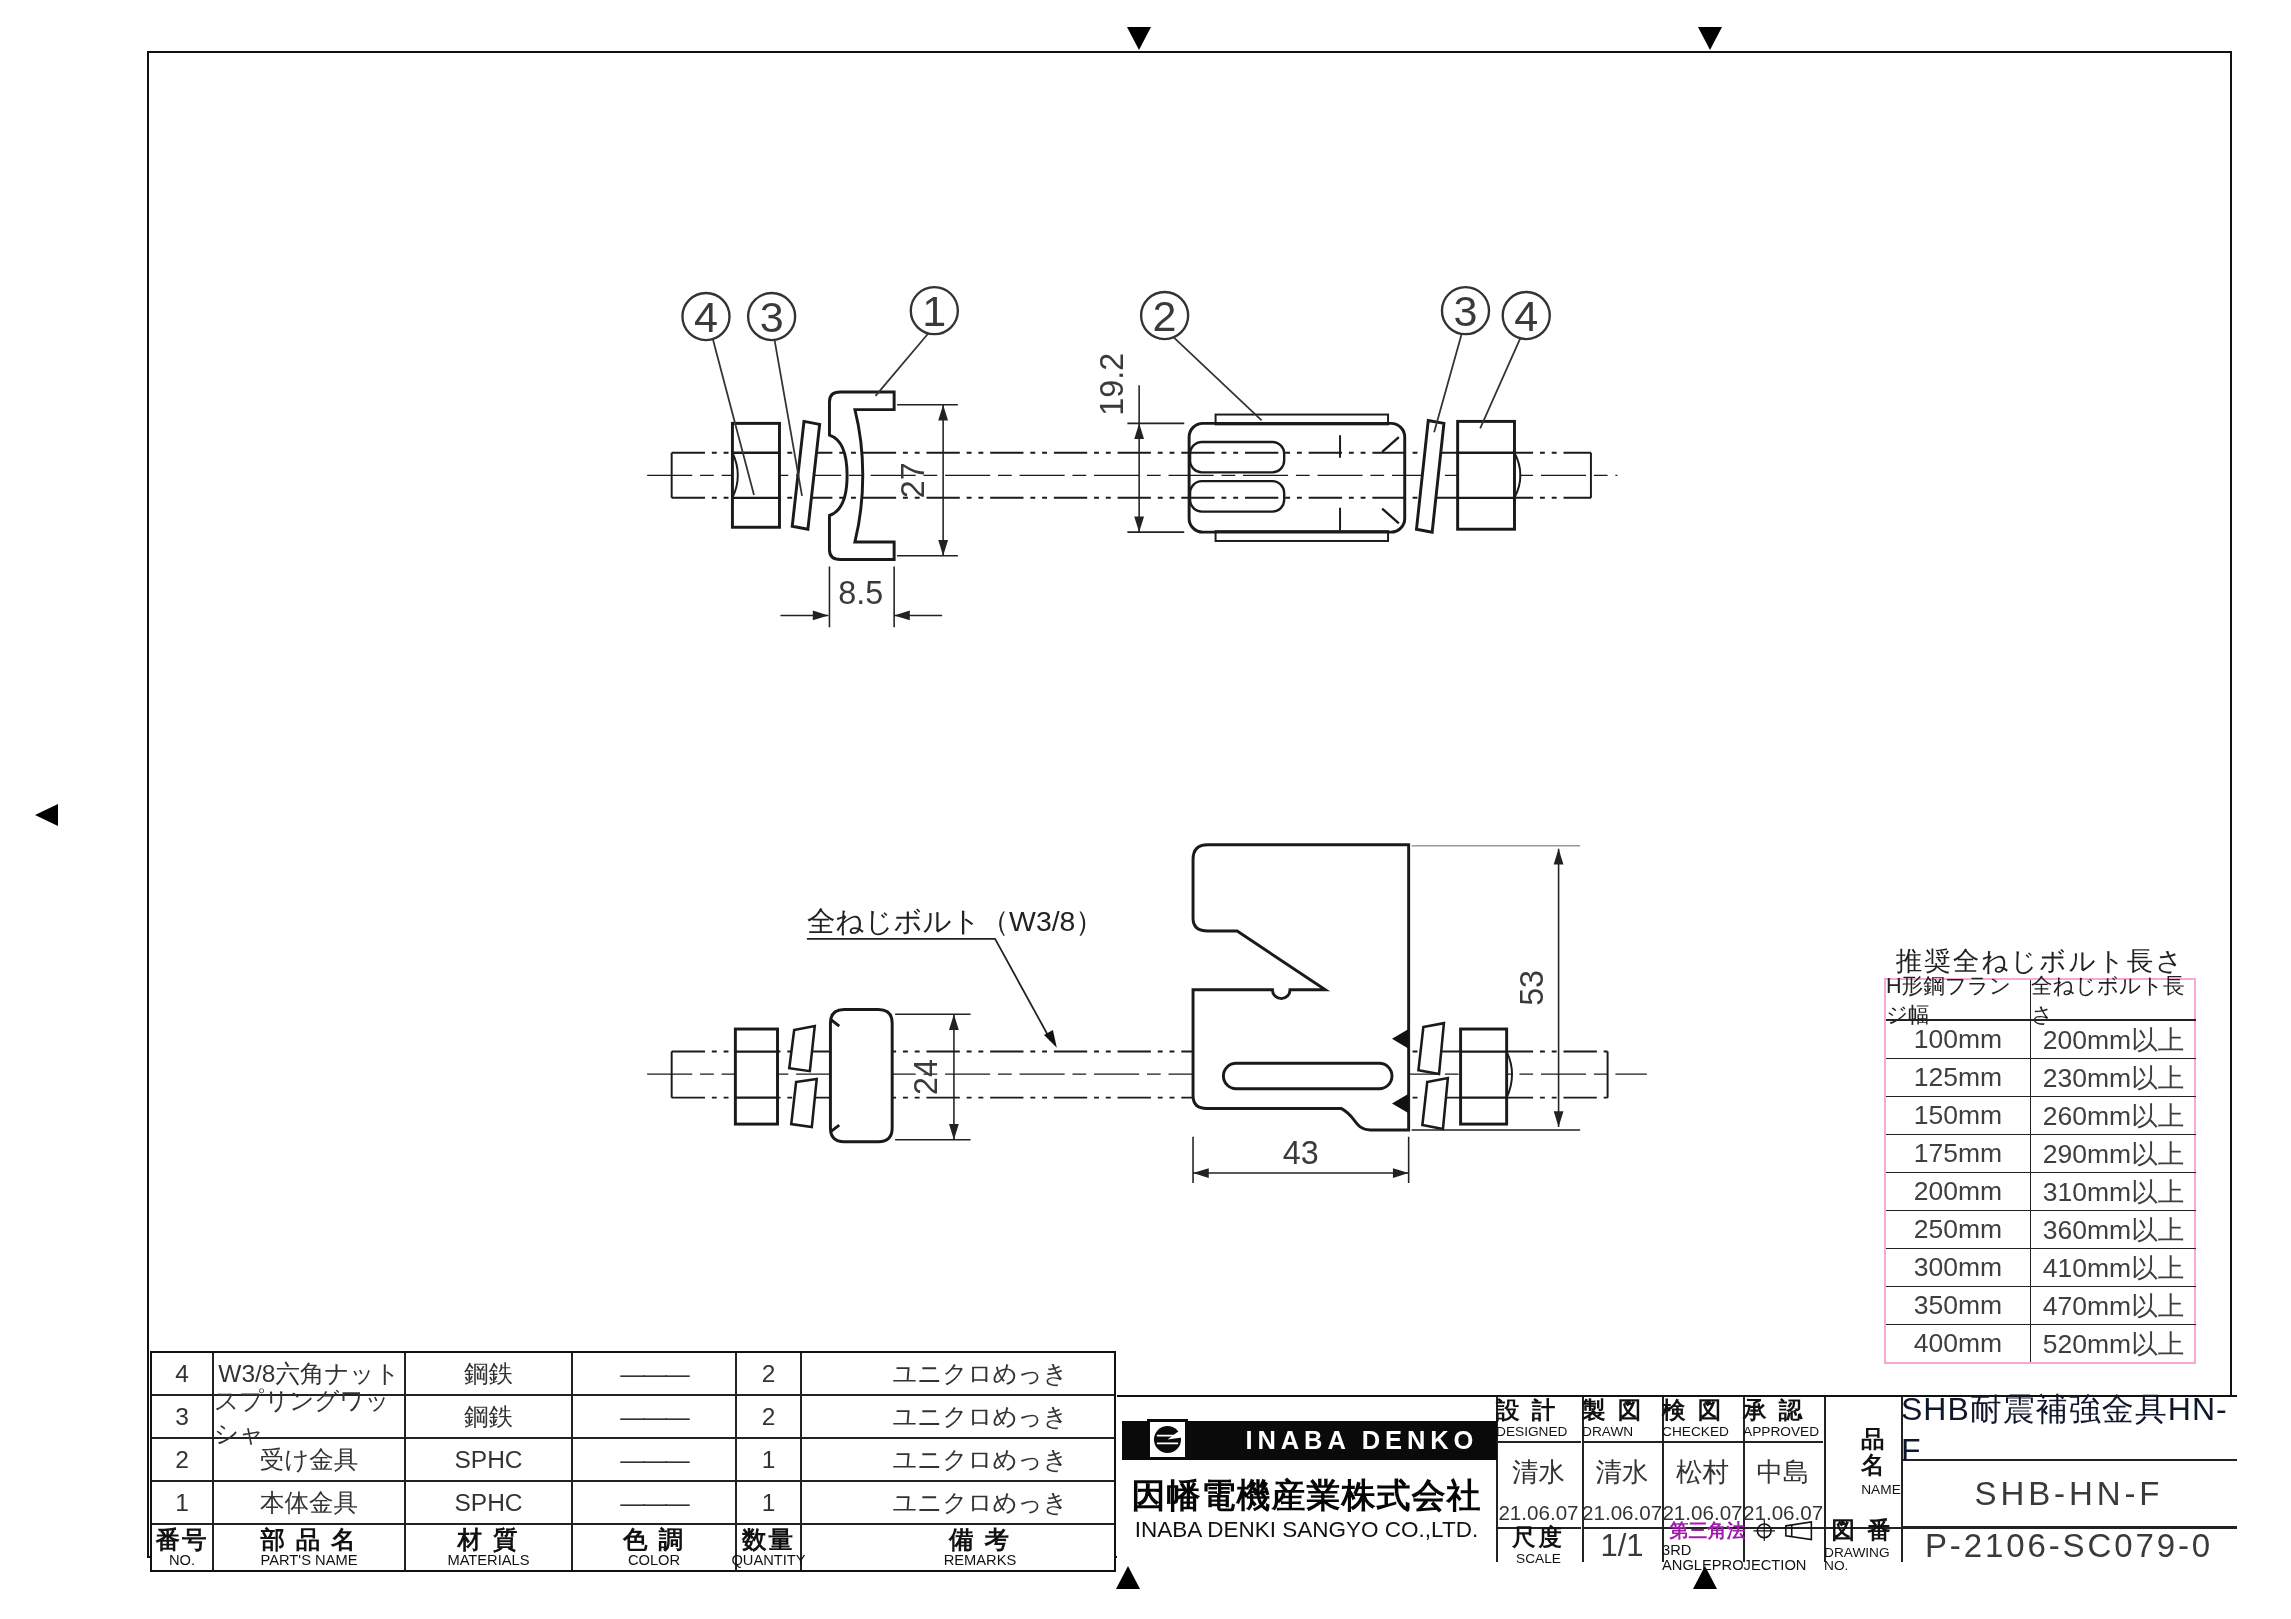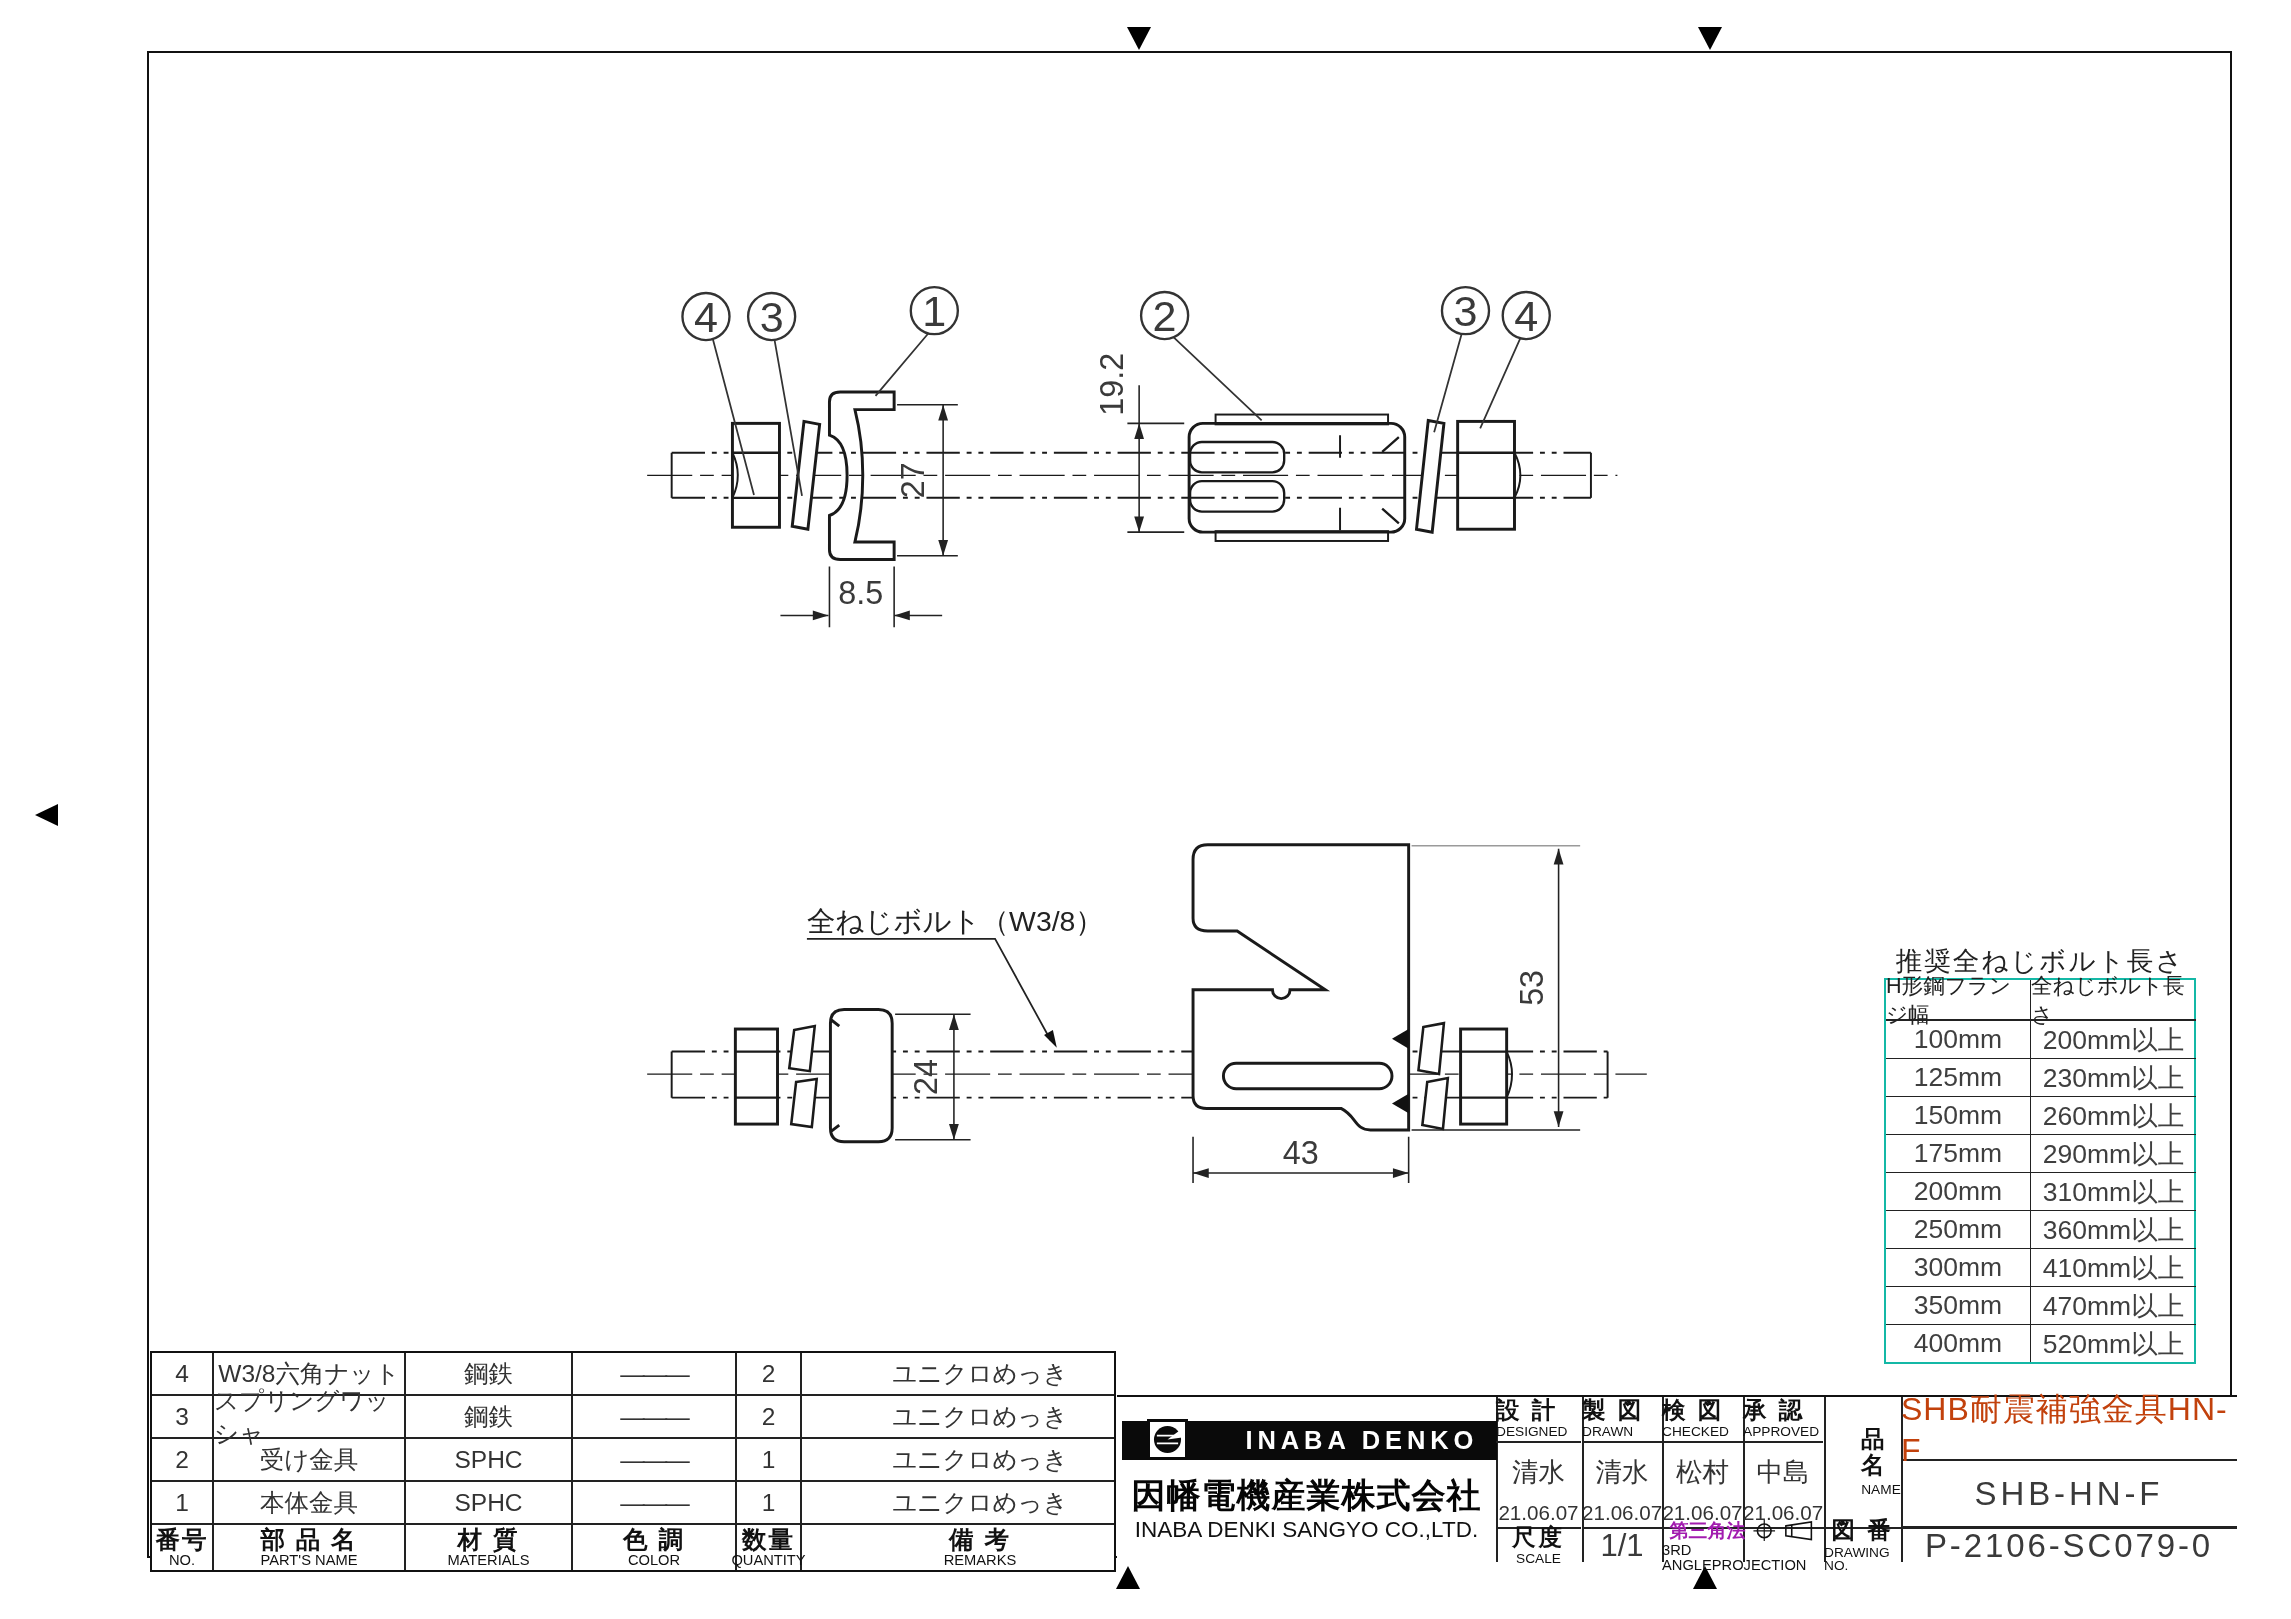--- a/index.html
+++ b/index.html
@@ -11,21 +11,21 @@
   .mark.down{border-left:12.7px solid transparent;border-right:12.7px solid transparent;border-top:23.5px solid #000;}
   .mark.up{border-left:12.7px solid transparent;border-right:12.7px solid transparent;border-bottom:23.5px solid #000;}
   .mark.left{border-top:11.8px solid transparent;border-bottom:11.8px solid transparent;border-right:23.5px solid #000;}
   svg text{font-family:"Liberation Sans","DejaVu Sans",sans-serif;}
   .dimtxt{font-size:33px;fill:#3a3a3a;}
   .lbltxt{font-size:29px;fill:#222;}
   .ballontxt{font-size:44px;fill:#3a3a3a;}
 
   
   .bolt-title{position:absolute;left:1884px;top:943px;width:312px;text-align:center;font-size:26.5px;color:#222;letter-spacing:2px;}
-  .bolt-table{position:absolute;left:1884px;top:978px;width:312px;border:2px solid #14b8a6;box-sizing:border-box;background:#fff;}
+  .bolt-table{position:absolute;left:1884px;top:978px;width:312px;border:2px solid #f9a8d4;box-sizing:border-box;background:#fff;}
   .bt-row{display:grid;grid-template-columns:145px 165px;}
   .bt-cell{border-bottom:1px solid #222;border-right:1px solid #222;height:37px;display:flex;align-items:center;justify-content:center;font-size:26.5px;color:#3f3f3f;}
   .bt-cell:last-child{border-right:none;}
   .bt-row.hdr .bt-cell{font-size:21.6px;color:#222;border-bottom:2px solid #222;height:39px;}
   .bt-row:last-child .bt-cell{border-bottom:none;}
 
   
   .parts-table{position:absolute;left:150px;top:1351px;width:966px;border:2.9px solid #111;box-sizing:border-box;background:#fff;}
   .pt-row{display:grid;grid-template-columns:62px 192px 167px 164px 65px 312px;}
   .pt-cell{border-bottom:2px solid #222;border-right:2px solid #222;height:41px;display:flex;align-items:center;justify-content:center;font-size:24.5px;color:#333;}
@@ -43,21 +43,21 @@
   .logo-sq{position:absolute;left:25.5px;top:-2px;width:41px;height:41px;background:#fff;border:3.9px solid #0a0a0a;box-sizing:border-box;display:flex;align-items:center;justify-content:center;}
   .brand{flex:1;text-align:center;color:#fff;font-weight:bold;font-size:25.5px;letter-spacing:4.9px;padding-left:105px;}
   .company-ja{position:absolute;left:0;top:76px;width:379px;text-align:center;font-size:34px;font-weight:900;color:#050505;letter-spacing:1px;}
   .company-en{position:absolute;left:0;top:120px;width:379px;text-align:center;font-size:22.5px;color:#111;}
   .sign-label{display:flex;flex-direction:column;align-items:flex-start;justify-content:center;border-bottom:2px solid #222;height:46px;box-sizing:border-box;line-height:1;}
   .sign-ja{font-size:23.5px;font-weight:bold;color:#111;letter-spacing:2.9px;}
   .sign-en{font-size:13.7px;color:#111;margin-top:2.9px;}
   .sign-name{position:absolute;left:0;right:0;top:57px;text-align:center;font-size:26.5px;color:#333;}
   .sign-date{position:absolute;left:0;right:0;top:104px;text-align:center;font-size:20.6px;color:#333;}
   .hin-cell{display:flex;flex-direction:column;align-items:center;justify-content:center;line-height:1.1;}
-  .prod-title{display:flex;align-items:center;justify-content:center;font-size:32px;color:#c2410c;letter-spacing:1px;border-bottom:2px solid #222;box-sizing:border-box;}
+  .prod-title{display:flex;align-items:center;justify-content:center;font-size:32px;color:#0f172a;letter-spacing:1px;border-bottom:2px solid #222;box-sizing:border-box;}
   .prod-model{display:flex;align-items:center;justify-content:center;font-size:33px;color:#3a3a3a;letter-spacing:3.9px;border-bottom:2px solid #222;box-sizing:border-box;}
   .bottomrow-cell{display:flex;align-items:center;justify-content:center;border-top:2px solid #222;box-sizing:border-box;}
   .scale-val{font-size:31px;color:#3a3a3a;}
   .proj-wrap{display:flex;flex-direction:column;align-items:center;justify-content:center;line-height:1;}
   .proj-top{display:flex;align-items:center;gap:5.9px;}
   .proj-ja{font-size:19px;font-weight:bold;color:#a21caf;text-align:right;}
   .proj-en{font-size:14.7px;color:#111;margin-top:2px;}
   .dwgno-val{font-size:33px;color:#3a3a3a;letter-spacing:2.9px;}
 </style>
 </head>

